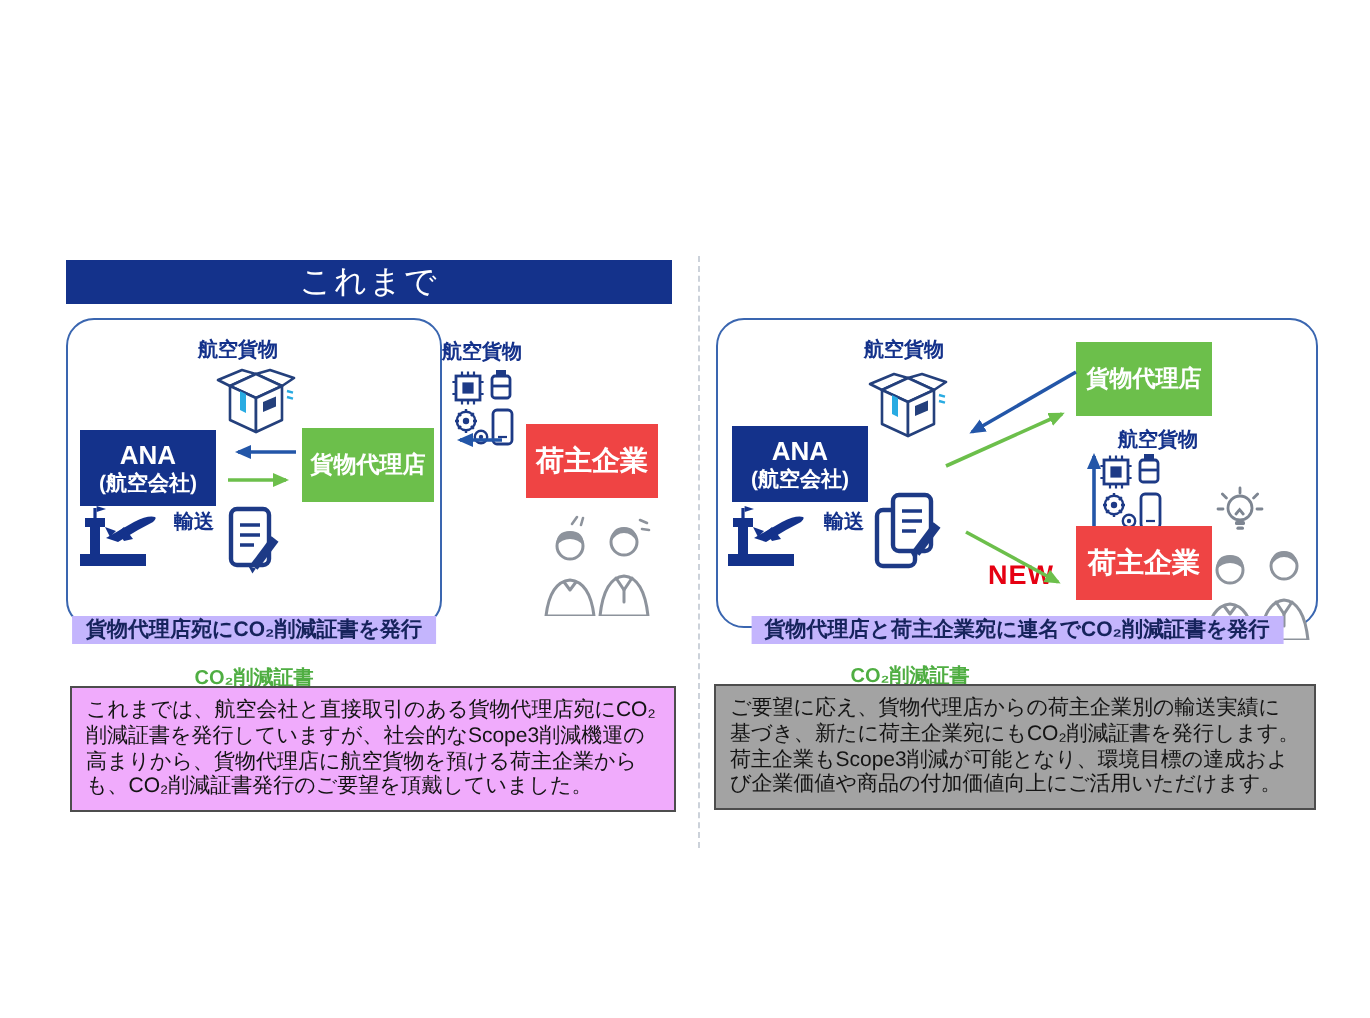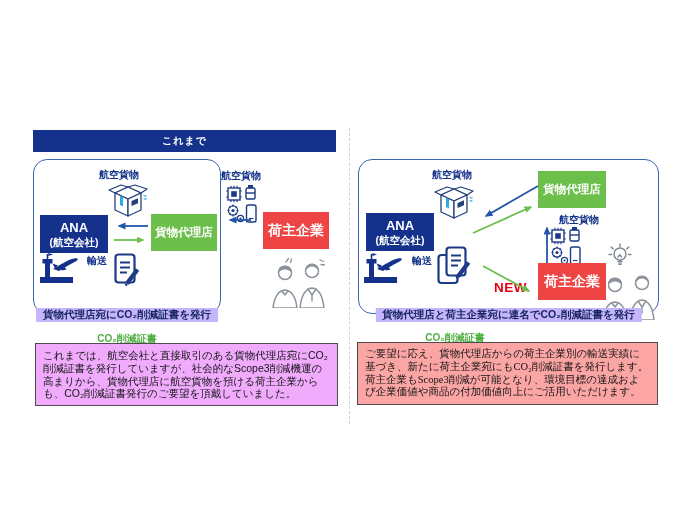--- a/index.html
+++ b/index.html
@@ -1,36 +1,36 @@
 <!DOCTYPE html>
 <html><head>
 <meta charset="utf-8">
 <style>
   html,body{margin:0;padding:0;background:#fff;}
   .stage{position:relative;width:685px;height:509px;background:#fff;overflow:hidden;
          font-family:"Liberation Sans","DejaVu Sans",sans-serif;}
   .divider{position:absolute;left:349px;top:128px;height:296px;border-left:1px dashed #ccd2da;}
-  .hdr{position:absolute;top:130px;height:22px;background:#14328b;color:#fff;font-weight:bold;
-       font-size:10px;display:flex;align-items:center;justify-content:center;letter-spacing:1px;}
+  .hdr{position:absolute;top:130px;height:22px;background:#14328b;color:#fff;font-weight:normal;
+       font-size:16px;display:flex;align-items:center;justify-content:center;letter-spacing:1px;}
   .panel{position:absolute;top:159px;height:155px;border:1.5px solid #3a66b0;border-radius:14px;box-sizing:border-box;}
   .caption{position:absolute;left:50%;bottom:-9px;transform:translateX(-50%);background:#c4b5fd;
            padding:0 7px;white-space:nowrap;font-size:10.5px;font-weight:bold;color:#16235c;}
   .nodebox{position:absolute;color:#fff;font-weight:bold;display:flex;flex-direction:column;
            align-items:center;justify-content:center;text-align:center;box-sizing:border-box;}
   .navybox{background:#14328b;font-size:13px;line-height:1.2;}
   .navybox .sub{font-size:10.5px;}
   .greenbox{background:#6cbf4b;font-size:11.5px;}
   .cyanbox{background:#ef4444;font-size:14px;text-align:center;}
   .lbl{position:absolute;font-weight:bold;color:#14328b;font-size:10px;text-align:center;white-space:nowrap;}
   .lbl.green{color:#4fae42;margin-top:44px;}
   .newbadge{position:absolute;color:#e60012;font-weight:bold;font-size:13.5px;letter-spacing:.5px;margin-top:33px;}
   .descbox{position:absolute;border:1.6px solid #4d4d4d;font-size:10.5px;line-height:1.22;
            color:#141414;padding:5px 7px;box-sizing:border-box;}
   .pinkbox{background:#f0abfc;}
-  .bluebox{background:#fca5a5;font-family:Liberation Serif, serif;}
+  .bluebox{background:#a3a3a3;}
   svg.arrow{position:absolute;overflow:visible;}
   svg.icon{position:absolute;overflow:visible;}
   .hiddendefs{position:absolute;width:0;height:0;}
 </style>
 </head>
 <body>
 
 <svg class="hiddendefs" aria-hidden="true">
   <defs>
     <marker id="ah-blue" markerWidth="9" markerHeight="8" refX="6.5" refY="3.5" orient="auto" markerUnits="userSpaceOnUse">

